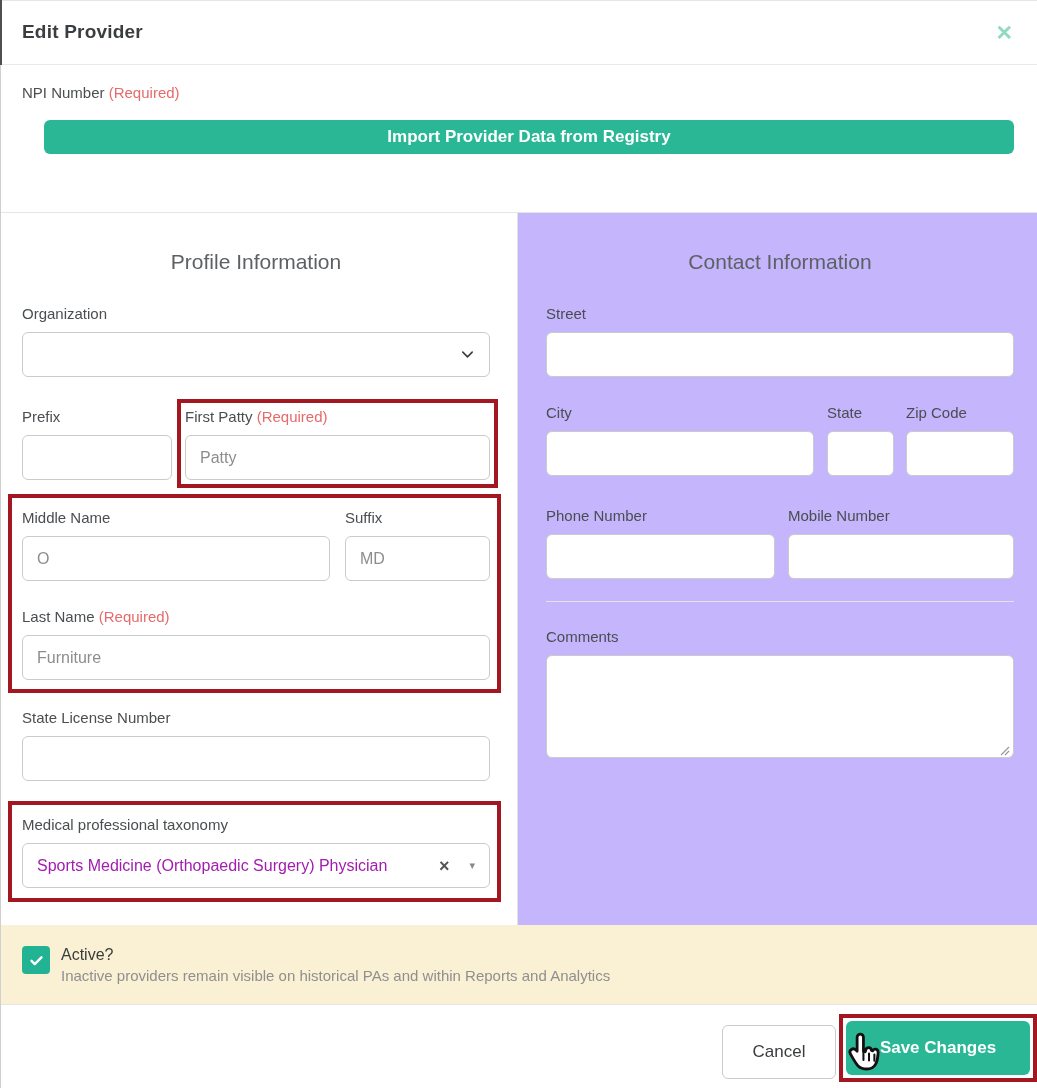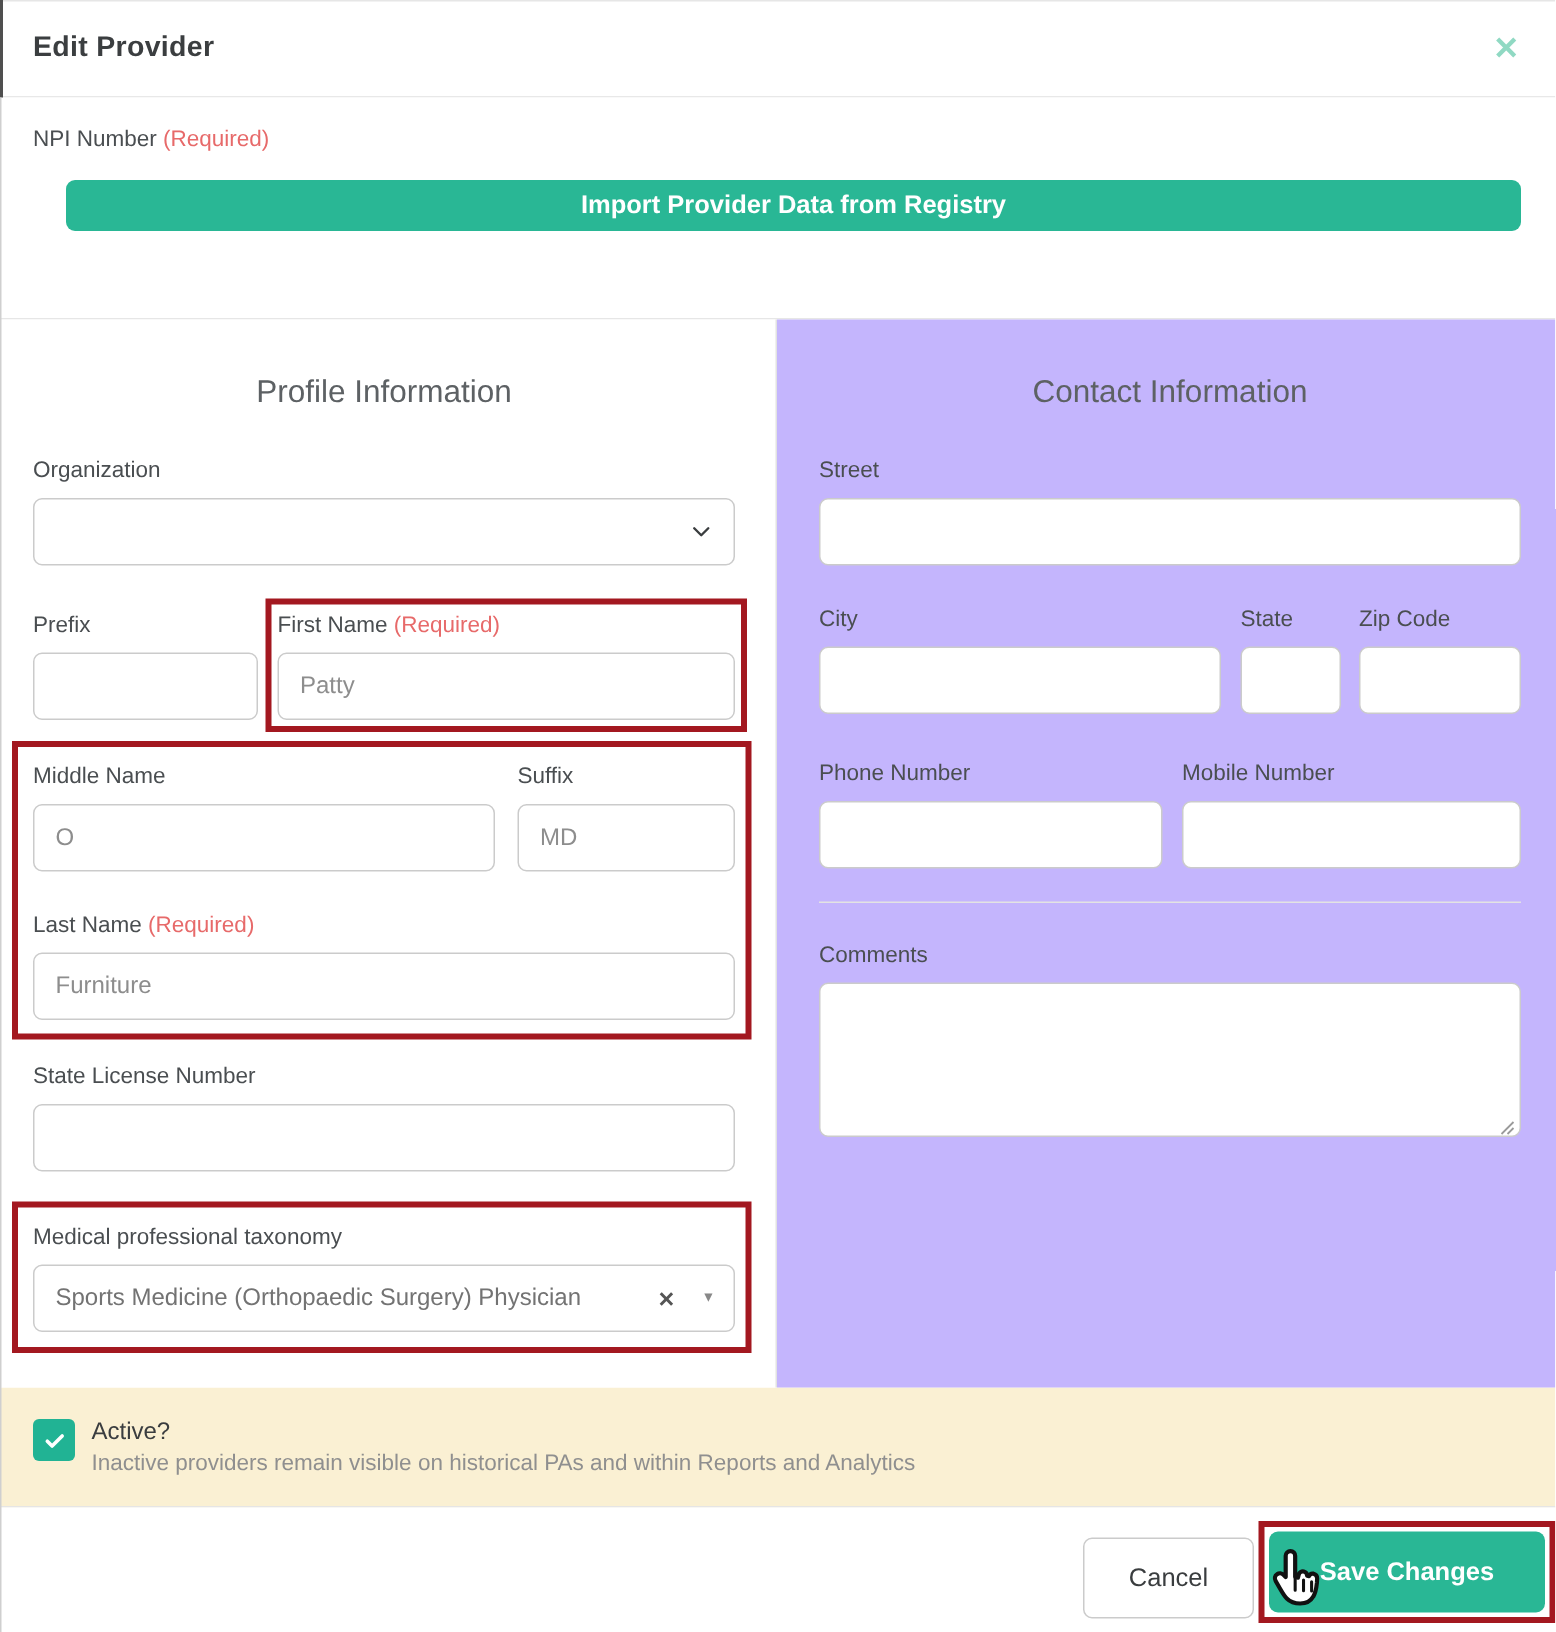--- a/index.html
+++ b/index.html
@@ -62,21 +62,21 @@
   .col-right { flex: 1; background: #c4b5fd; padding: 0 23px 0 28px; }
   .col-heading { margin-top: 37px; text-align: center; font-size: 21px; color: #5d6164; font-weight: 400; }
   .group { margin-top: 26px; }
   .group .lbl { margin-bottom: 8px; }
   .row { display: flex; }
 
   .select-box {
     height: 45px; border: 1px solid #cbcbcb; border-radius: 6px; background: #fff;
     display: flex; align-items: center; padding: 0 14px; cursor: pointer;
   }
-  .select-box .sel-text { flex: 1; font-size: 16px; color: #737373; white-space: nowrap; overflow: hidden; }
+  .select-box .sel-text { flex: 1; font-size: 16px; color: #a21caf; white-space: nowrap; overflow: hidden; }
   .chev { flex-shrink: 0; }
   .clear-x { color: #555; font-size: 18px; font-weight: 700; margin-right: 20px; cursor: pointer; line-height:1; }
   .caret { color: #888; font-size: 11px; cursor: pointer; line-height:1; }
 
   
   .hl { border: 4px solid #a31820; }
   .hl-fn { flex: 1; margin-right: -8px; margin-left: 5px; padding: 4px; }
   .hl-block { margin: 6px -11px 0 -14px; padding: 10px 7px 9px 10px; }
   .hl-tax { margin: 20px -11px 0 -14px; padding: 10px 7px 10px 10px; }
   .hl-block .group:first-child, .hl-tax .group:first-child, .hl-fn .group:first-child { margin-top: 0; }
@@ -165,21 +165,21 @@
       </div>
 
       <div class="row name-row">
         <div class="w-prefix prefix-col">
           <span class="lbl" style="margin-bottom:8px;">Prefix</span>
           <input class="txt-input" value="" style="">
         </div>
         <div class="hl hl-fn">
           <div class="group">
             <span class="lbl">
-              <span>First Name</span>
+              <span>First Patty</span>
               <span class="req">(Required)</span>
             </span>
             <input class="txt-input" value="Patty" style="">
           </div>
         </div>
       </div>
 
       <div class="hl hl-block">
         <div class="row">
           <div class="mid-col group">

